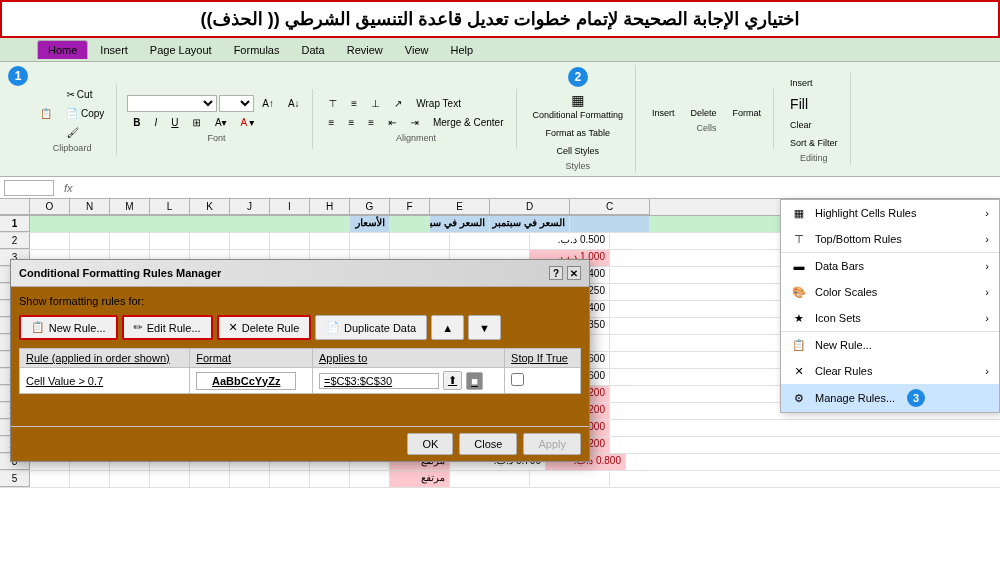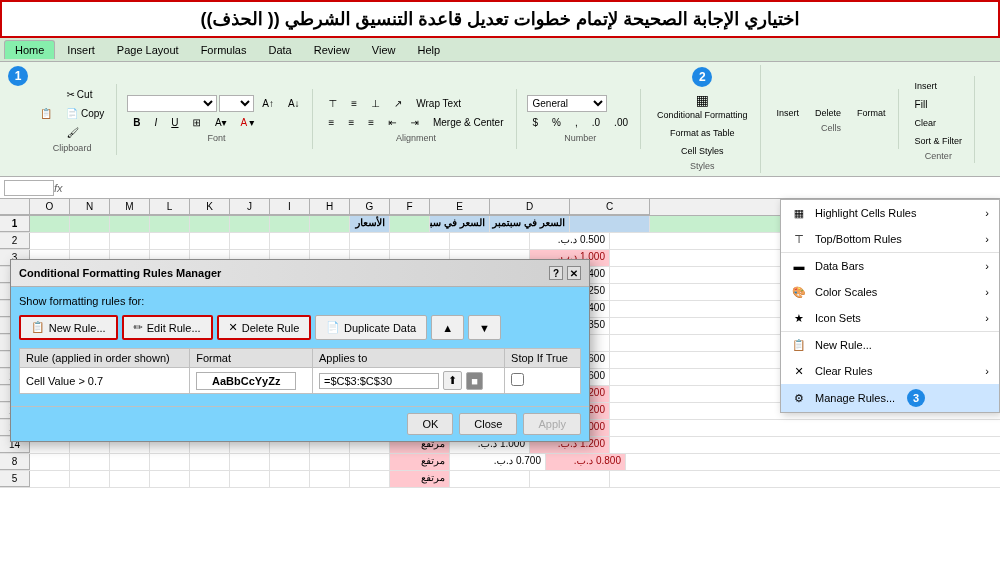--- a/index.html
+++ b/index.html
@@ -30,23 +30,24 @@
       padding: 2px 4px;
       gap: 2px;
     }
     .ribbon-tab {
       padding: 3px 10px;
       font-size: 11px;
       cursor: pointer;
       border-radius: 3px 3px 0 0;
     }
     .ribbon-tab.active {
-      background: #86efac;
+      background: #a21caf;
       border: 1px solid #b0b0b0;
       border-bottom: none;
+      margin-left: 33px;
     }
     .ribbon-content {
       background: #e8f4e8;
       display: flex;
       align-items: center;
       padding: 3px 4px;
       gap: 4px;
       min-height: 70px;
       border-top: 1px solid #b0b0b0;
       position: relative;
@@ -92,21 +93,21 @@
     }
     .badge-1 { left: 8px; top: 4px; }
 
     
     .formula-bar {
       background: #fff;
       border-bottom: 1px solid #b0b0b0;
       display: flex;
       align-items: center;
       padding: 2px 4px;
-      gap: 0;
+      gap: 10px;
       height: 22px;
     }
     .name-box {
       width: 50px;
       border: 1px solid #b0b0b0;
       padding: 1px 3px;
       font-size: 11px;
     }
     .formula-input {
       flex: 1;
@@ -214,21 +215,21 @@
       font-size: 11px;
       margin-left: 4px;
     }
 
     
     .cf-dialog {
       position: absolute;
       left: 10px;
       top: 60px;
       width: 580px;
-      background: #7dd3fc;
+      background: #a16207;
       border: 1px solid #888;
       box-shadow: 4px 4px 12px rgba(0,0,0,0.3);
       z-index: 200;
     }
     .cf-dialog-title {
       background: linear-gradient(to right, #e8e8e8, #d0d0d0);
       padding: 6px 8px;
       font-size: 11px;
       font-weight: bold;
       display: flex;
@@ -286,21 +287,22 @@
       cursor: pointer;
       font-size: 11px;
       display: flex;
       align-items: center;
       gap: 4px;
       border-radius: 2px;
     }
     .cf-table {
       width: 100%;
       border-collapse: collapse;
-      margin-bottom: 4px;
+      margin-bottom: 24px;
+      text-decoration: underline;
     }
     .cf-table th {
       background: #e0e0e0;
       border: 1px solid #c0c0c0;
       padding: 3px 6px;
       font-size: 11px;
       font-weight: normal;
       text-align: left;
     }
     .cf-table td {
@@ -426,35 +428,20 @@
           <button class="ribbon-btn">≡</button>
           <button class="ribbon-btn">≡</button>
           <button class="ribbon-btn">⇤</button>
           <button class="ribbon-btn">⇥</button>
           <button class="ribbon-btn">Merge &amp; Center</button>
         </div>
       </div>
       <div class="ribbon-group-label">Alignment</div>
     </div>
 
-    <div class="ribbon-group">
-      <div style="display:flex;flex-direction:column;gap:2px;">
-        <select class="cf-select" style="width:80px;font-size:10px;padding:1px;">
-          <option>General</option>
-        </select>
-        <div style="display:flex;gap:2px;">
-          <button class="ribbon-btn">$</button>
-          <button class="ribbon-btn">%</button>
-          <button class="ribbon-btn">,</button>
-          <button class="ribbon-btn">.0</button>
-          <button class="ribbon-btn">.00</button>
-        </div>
-      </div>
-      <div class="ribbon-group-label">Number</div>
-    </div>
 
     <div class="ribbon-group" style="position:relative;">
       <div class="num-badge" style="position:static;margin-bottom:2px;">2</div>
       <div style="display:flex;flex-direction:column;gap:2px;align-items:center;">
         <button class="ribbon-btn" style="flex-direction:column;align-items:center;font-size:9px;">
           <span style="font-size:14px;">▦</span>
           <span>Conditional Formatting</span>
         </button>
         <button class="ribbon-btn" style="font-size:9px;">Format as Table</button>
         <button class="ribbon-btn" style="font-size:9px;">Cell Styles</button>
@@ -467,25 +454,25 @@
         <button class="ribbon-btn" style="flex-direction:column;font-size:9px;">Insert</button>
         <button class="ribbon-btn" style="flex-direction:column;font-size:9px;">Delete</button>
         <button class="ribbon-btn" style="flex-direction:column;font-size:9px;">Format</button>
       </div>
       <div class="ribbon-group-label">Cells</div>
     </div>
 
     <div class="ribbon-group">
       <div style="display:flex;flex-direction:column;gap:2px;">
         <button class="ribbon-btn" style="font-size:9px;">Insert</button>
-        <button class="ribbon-btn" style="font-size:10px;">Fill</button>
+        <button class="ribbon-btn" style="font-size:14px;">Fill</button>
         <button class="ribbon-btn" style="font-size:9px;">Clear</button>
         <button class="ribbon-btn" style="font-size:9px;">Sort &amp; Filter</button>
       </div>
-      <div class="ribbon-group-label">Center</div>
+      <div class="ribbon-group-label">Editing</div>
     </div>
   </div>
 </div>
 
 <div class="formula-bar">
   <input class="name-box" type="text" style="">
   <span style="font-style:italic;color:#666;">fx</span>
   <input class="formula-input" type="text" style="">
 </div>
 

